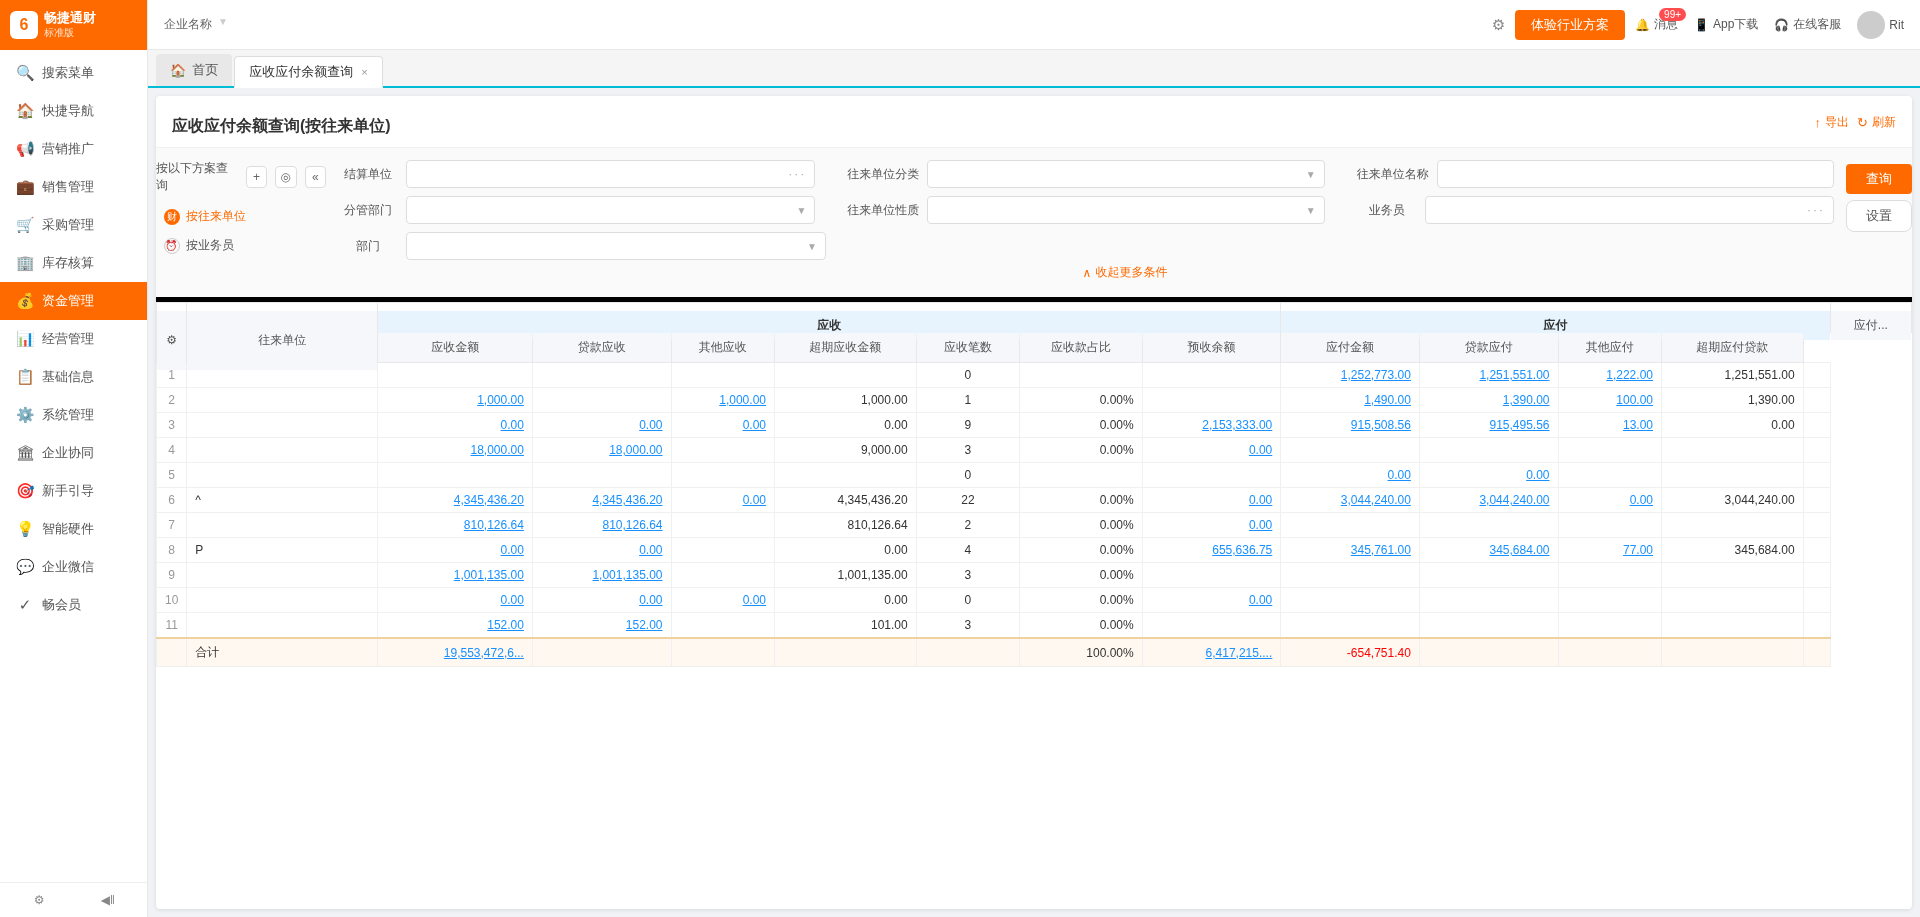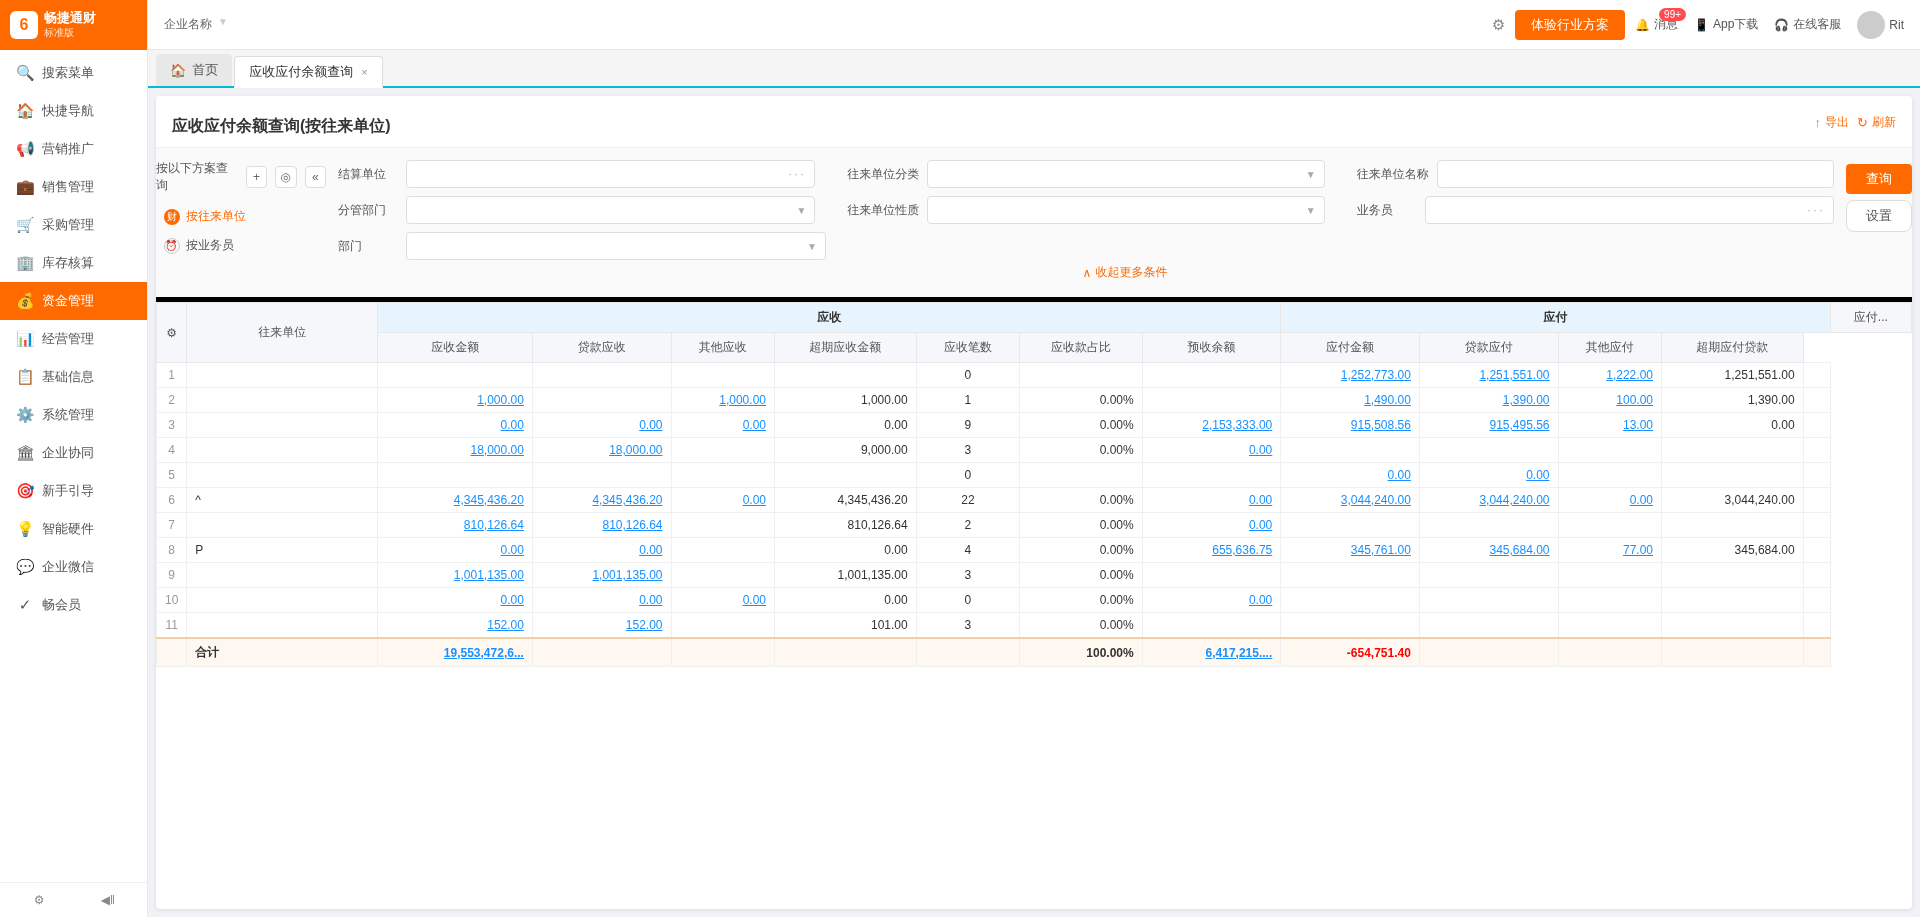--- a/index.html
+++ b/index.html
@@ -60,21 +60,21 @@
     .filter-top { display: flex; align-items: center; gap: 8px; margin-bottom: 10px; }
     .filter-label { color: #555; font-size: 12px; }
     .filter-btn { width: 22px; height: 22px; border: 1px solid #ddd; border-radius: 4px; display: flex; align-items: center; justify-content: center; cursor: pointer; color: #666; font-size: 12px; background: #fff; }
     .filter-scheme-list { display: flex; flex-direction: column; gap: 4px; }
     .filter-scheme-item { display: flex; align-items: center; gap: 6px; padding: 4px 8px; cursor: pointer; color: #555; font-size: 12px; border-radius: 4px; }
     .filter-scheme-item.active { color: #ff6a00; }
     .filter-scheme-icon { width: 16px; height: 16px; border-radius: 50%; background: #ff6a00; display: flex; align-items: center; justify-content: center; color: #fff; font-size: 10px; }
     .filter-scheme-icon2 { width: 16px; height: 16px; border-radius: 50%; border: 1px solid #ccc; display: flex; align-items: center; justify-content: center; color: #888; font-size: 10px; }
 
     .filter-rows { display: flex; flex-direction: column; gap: 8px; flex: 1; }
-    .filter-row { display: grid; grid-template-columns: 1fr 1fr 1fr; gap: 32px; align-items: center; }
+    .filter-row { display: grid; grid-template-columns: 1fr 1fr 1fr; gap: 32px; align-items: center; text-align: center; }
     .filter-field { display: flex; align-items: center; gap: 8px; }
     .filter-field-label { color: #555; font-size: 12px; white-space: nowrap; min-width: 60px; }
     .filter-input { flex: 1; height: 28px; border: 1px solid #ddd; border-radius: 4px; padding: 0 8px; font-size: 12px; color: #333; background: #fff; display: flex; align-items: center; justify-content: space-between; cursor: pointer; }
     .filter-input-text { color: #ccc; font-size: 11px; }
     .filter-input-arrow { color: #aaa; font-size: 10px; }
     .filter-input-dots { color: #aaa; font-size: 12px; letter-spacing: 2px; }
 
     .filter-collapse { display: flex; align-items: center; justify-content: center; padding: 4px 0; cursor: pointer; color: #ff6a00; font-size: 12px; gap: 4px; }
 
     .filter-main { display: flex; gap: 12px; }
@@ -82,28 +82,28 @@
     .filter-right { flex: 1; }
 
     
     .action-buttons { display: flex; flex-direction: column; gap: 6px; }
     .btn-query { background: #ff6a00; color: #fff; border: none; padding: 6px 20px; border-radius: 4px; cursor: pointer; font-size: 13px; }
     .btn-setting { background: #fff; color: #555; border: 1px solid #ddd; padding: 6px 16px; border-radius: 8px; cursor: pointer; font-size: 13px; }
 
     
     .table-area { flex: 1; overflow: auto; }
     .data-table { width: 100%; border-collapse: collapse; font-size: 12px; }
-    .data-table th { background: #f5f7fa; border: 1px solid #e8e8e8; padding: 6px 8px; text-align: center; color: #555; font-weight: normal; white-space: nowrap; position: sticky; top: 0; z-index: 2; }
+    .data-table th { background: #f5f7fa; border: 1px solid #e8e8e8; padding: 6px 8px; text-align: center; color: #555; font-weight: normal; white-space: nowrap; position: sticky; top: 8px; z-index: 2; }
     .data-table th.group-header { background: #e8f4fd; font-weight: bold; color: #333; }
     .data-table td { border: 1px solid #f0f0f0; padding: 5px 8px; color: #333; white-space: nowrap; }
     .data-table td.number { text-align: right; }
     .data-table td.center { text-align: center; }
     .data-table td.link { color: #1890ff; text-decoration: underline; cursor: pointer; text-align: right; }
     .data-table .row-num { text-align: center; color: #999; }
-    .footer-row td { background: #fff8f0; font-weight: bold; border-top: 2px solid #f0d0a0; }
+    .footer-row td { background: #fff8f0; font-weight: normal; border-top: 2px solid #f0d0a0; }
     .settings-col { width: 30px; text-align: center; color: #888; cursor: pointer; }
   </style>
 </head>
 <body>
 
 <div class="app-container">
 
   <div class="sidebar">
     <div class="sidebar-logo">
       <div class="sidebar-logo-icon">6</div>

